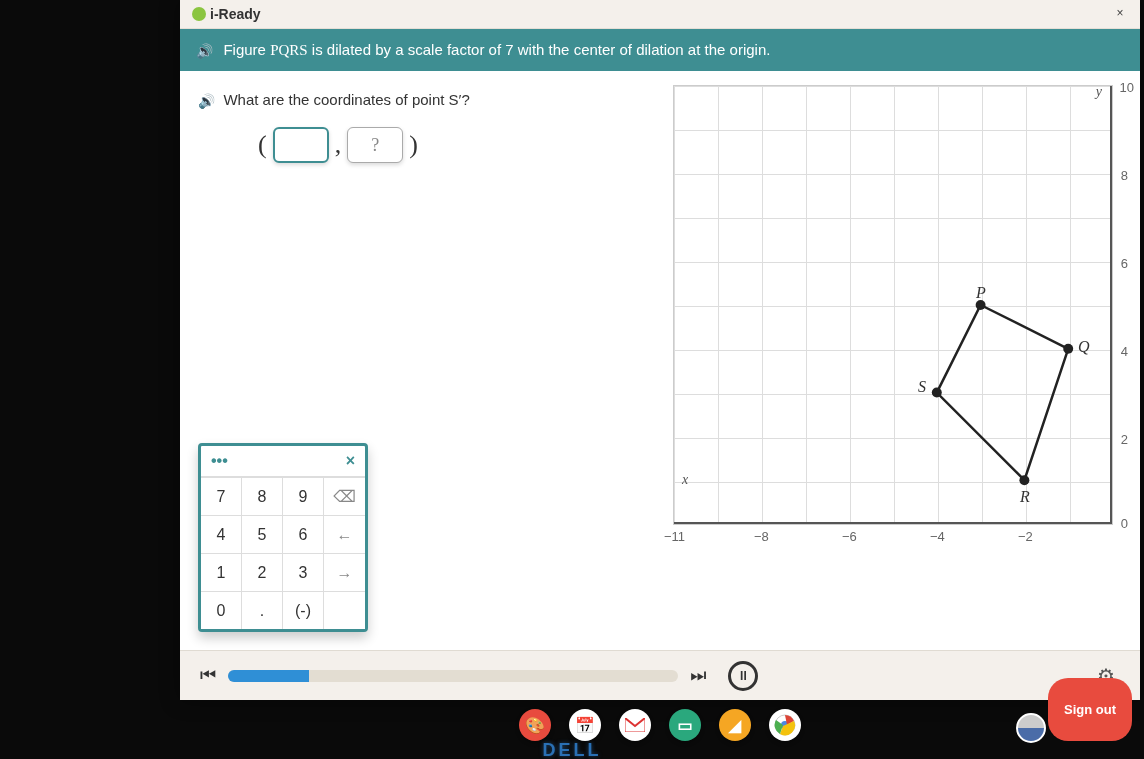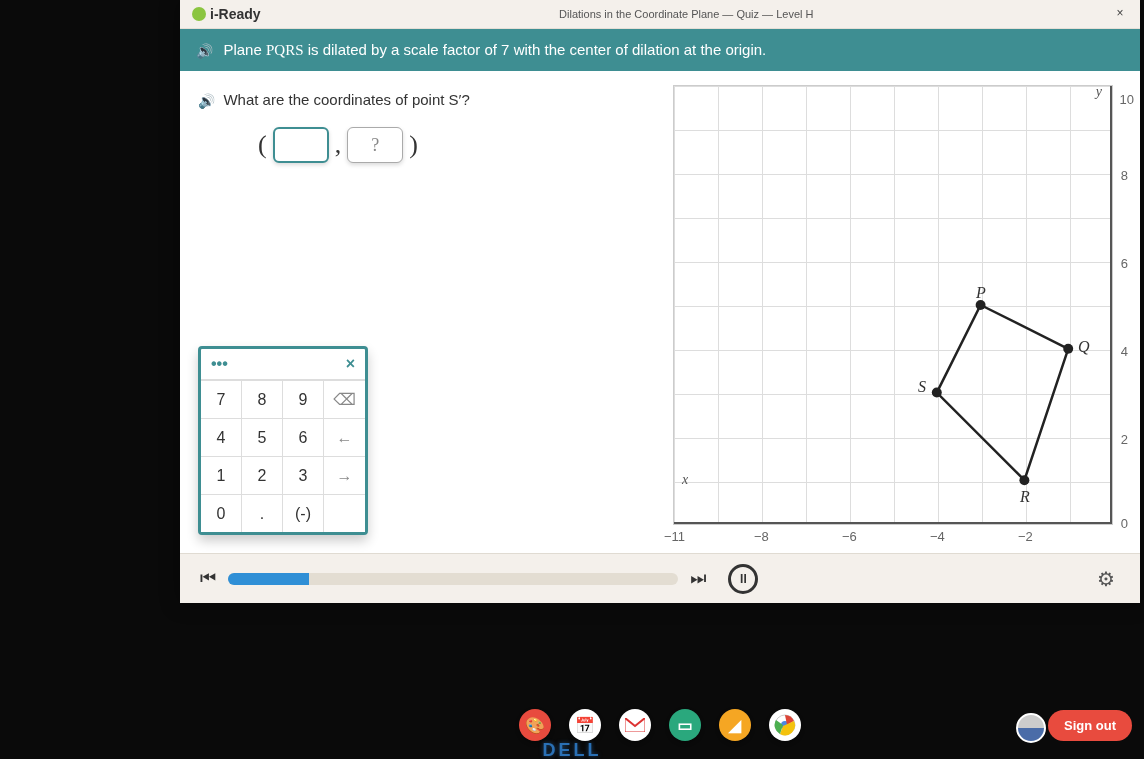--- a/index.html
+++ b/index.html
@@ -9,21 +9,21 @@
     width: 1144px;
     height: 759px;
     overflow: hidden;
     position: relative;
   }
   .screen-frame {
     position: absolute;
     left: 180px;
     top: 0;
     width: 960px;
-    height: 603px;
+    height: 700px;
     background: #f4f0eb;
     border-radius: 4px 4px 0 0;
     display: flex;
     flex-direction: column;
     box-shadow: 0 0 20px rgba(0,0,0,0.4);
   }
   .app-header {
     display: flex;
     align-items: center;
     justify-content: space-between;
@@ -206,21 +206,21 @@
     width:32px;height:32px;border-radius:50%;
     display:flex;align-items:center;justify-content:center;
     font-size:16px;font-weight:bold;
     box-shadow:0 2px 4px rgba(0,0,0,0.3);
   }
   .signout {
     position:absolute;
     right:12px; bottom:18px;
     background:#e84b3e;
     color:#fff;
-    padding:8px 16px;
+    padding:24px 16px;
     border-radius:20px;
     font-size:13px;
     font-weight:600;
     cursor:pointer;
   }
   .avatar-small {
     position:absolute;
     right: 98px; bottom:16px;
     width:30px; height:30px; border-radius:50%;
     background: linear-gradient(#ccc 50%, #4a6ca8 50%);
@@ -241,28 +241,27 @@
 </head>
 <body>
 
 <div class="screen-frame">
 
   <div class="app-header">
     <div class="brand">
       <span class="brand-dot"></span>
       <span>i-Ready</span>
     </div>
-    <div class="header-title">Dilations in the Coordinate Plane — Quiz — Level H</div>
     <div class="close-x">×</div>
   </div>
 
   <div class="prompt-bar">
     <span class="sound-icon" style="color:#fff;">🔊</span>
     <span>
-      <span>Plane </span>
+      <span>Figure </span>
       <span class="math">PQRS</span>
       <span> is dilated by a scale factor of 7 with the center of dilation at the origin.</span>
     </span>
   </div>
 
   <div class="content">
 
     <div class="left-pane">
       <div class="question-row">
         <span class="sound-icon">🔊</span>
@@ -305,21 +304,21 @@
       </div>
     </div>
 
     <div class="right-pane">
       <div class="graph-wrap">
         <div class="axis-y"></div>
         <div class="axis-x"></div>
         <div class="y-label">y</div>
         <div class="x-label">x</div>
 
-        <div class="tick" style="right:-22px; top:-6px;margin-top:12px;">10</div>
+        <div class="tick" style="right:-22px; top:-6px;">10</div>
         <div class="tick" style="right:-16px; top:82px;">8</div>
         <div class="tick" style="right:-16px; top:170px;">6</div>
         <div class="tick" style="right:-16px; top:258px;">4</div>
         <div class="tick" style="right:-16px; top:346px;">2</div>
         <div class="tick" style="right:-16px; top:430px;">0</div>
 
         <div class="tick" style="bottom:-20px; left:-10px;">−11</div>
         <div class="tick" style="bottom:-20px; left:80px;">−8</div>
         <div class="tick" style="bottom:-20px; left:168px;">−6</div>
         <div class="tick" style="bottom:-20px; left:256px;">−4</div>

